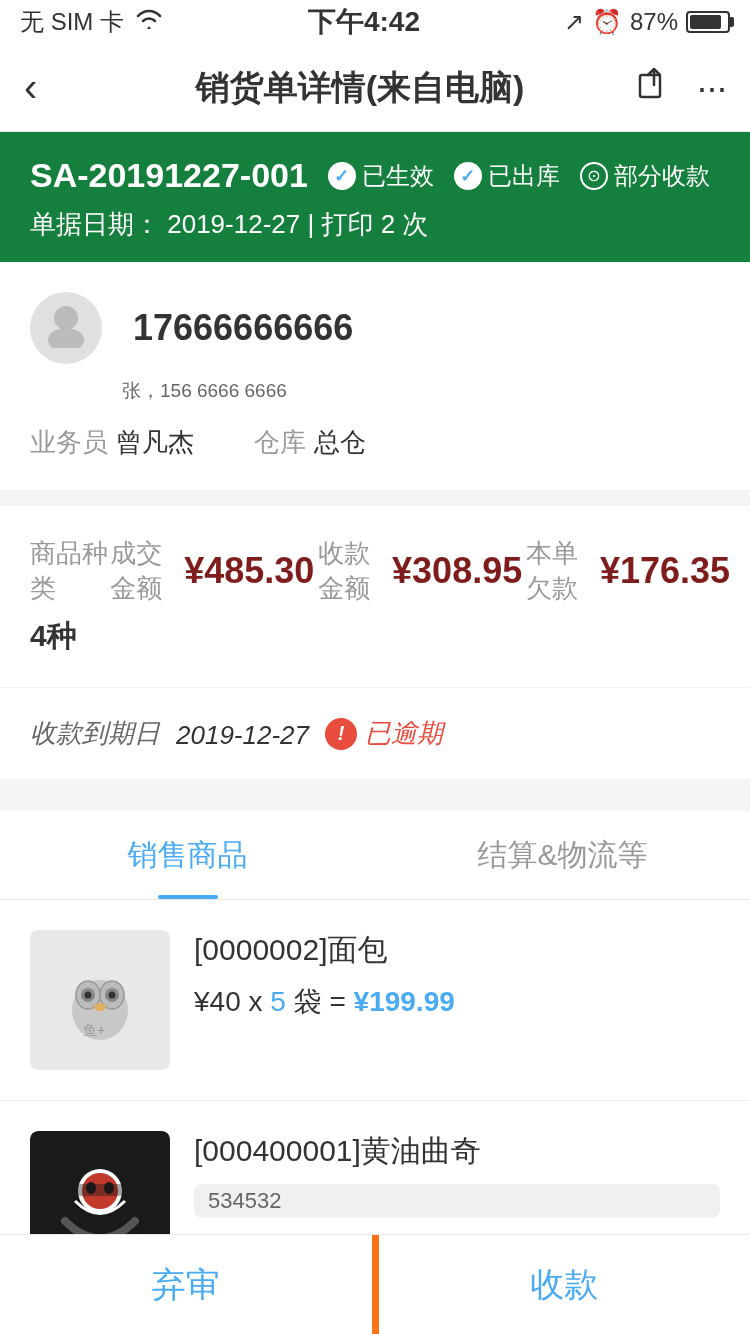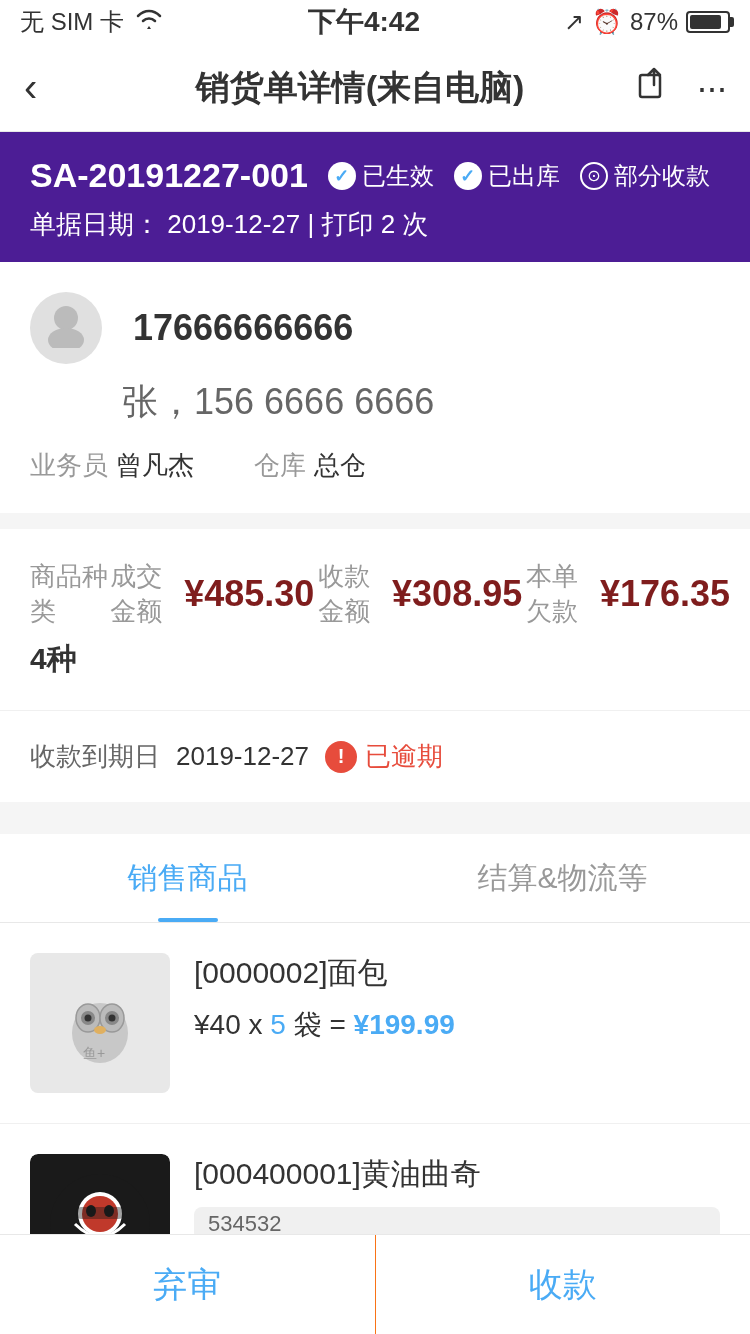--- a/index.html
+++ b/index.html
@@ -98,21 +98,21 @@
       color: #333;
     }
     .nav-more-icon {
       font-size: 36px;
       color: #333;
       letter-spacing: -2px;
     }
 
     
     .order-banner {
-      background: #4c1d95;
+      background: #15803d;
       padding: 24px 30px 20px;
     }
     .order-id-row {
       display: flex;
       align-items: center;
       gap: 20px;
       margin-bottom: 12px;
     }
     .order-id {
       font-size: 34px;
@@ -181,21 +181,21 @@
     .avatar-icon {
       font-size: 44px;
       color: #999;
     }
     .customer-name {
       font-size: 36px;
       font-weight: 600;
       color: #333;
     }
     .customer-info {
-      font-size: 36px;
+      font-size: 19px;
       color: #666;
       padding-left: 92px;
       margin-bottom: 14px;
     }
     .customer-meta {
       display: flex;
       padding-left: 0;
       margin-top: 21px;
     }
     .meta-item {
@@ -263,22 +263,23 @@
       min-width: 120px;
       text-align: right;
     }
 
     
     .due-date-section {
       background: #fff;
       padding: 28px 30px;
       border-top: 1px solid #f0f0f0;
       display: flex;
-      align-items: center;
+      align-items: flex-end;
       gap: 16px;
+      font-style: italic;
     }
     .due-label {
       font-size: 26px;
       color: #666;
     }
     .due-date {
       font-size: 26px;
       color: #333;
     }
     .overdue-badge {
@@ -405,21 +406,21 @@
     .bottom-btn {
       flex: 1;
       display: flex;
       align-items: center;
       justify-content: center;
       font-size: 34px;
       cursor: pointer;
     }
     .bottom-btn-left {
       color: #4AABF5;
-      border-right: 1px solid #f97316;
+      border-right: 7px solid #f97316;
     }
     .bottom-btn-right {
       color: #4AABF5;
     }
 
     
     .owl-placeholder {
       width: 100%;
       height: 100%;
       display: flex;

